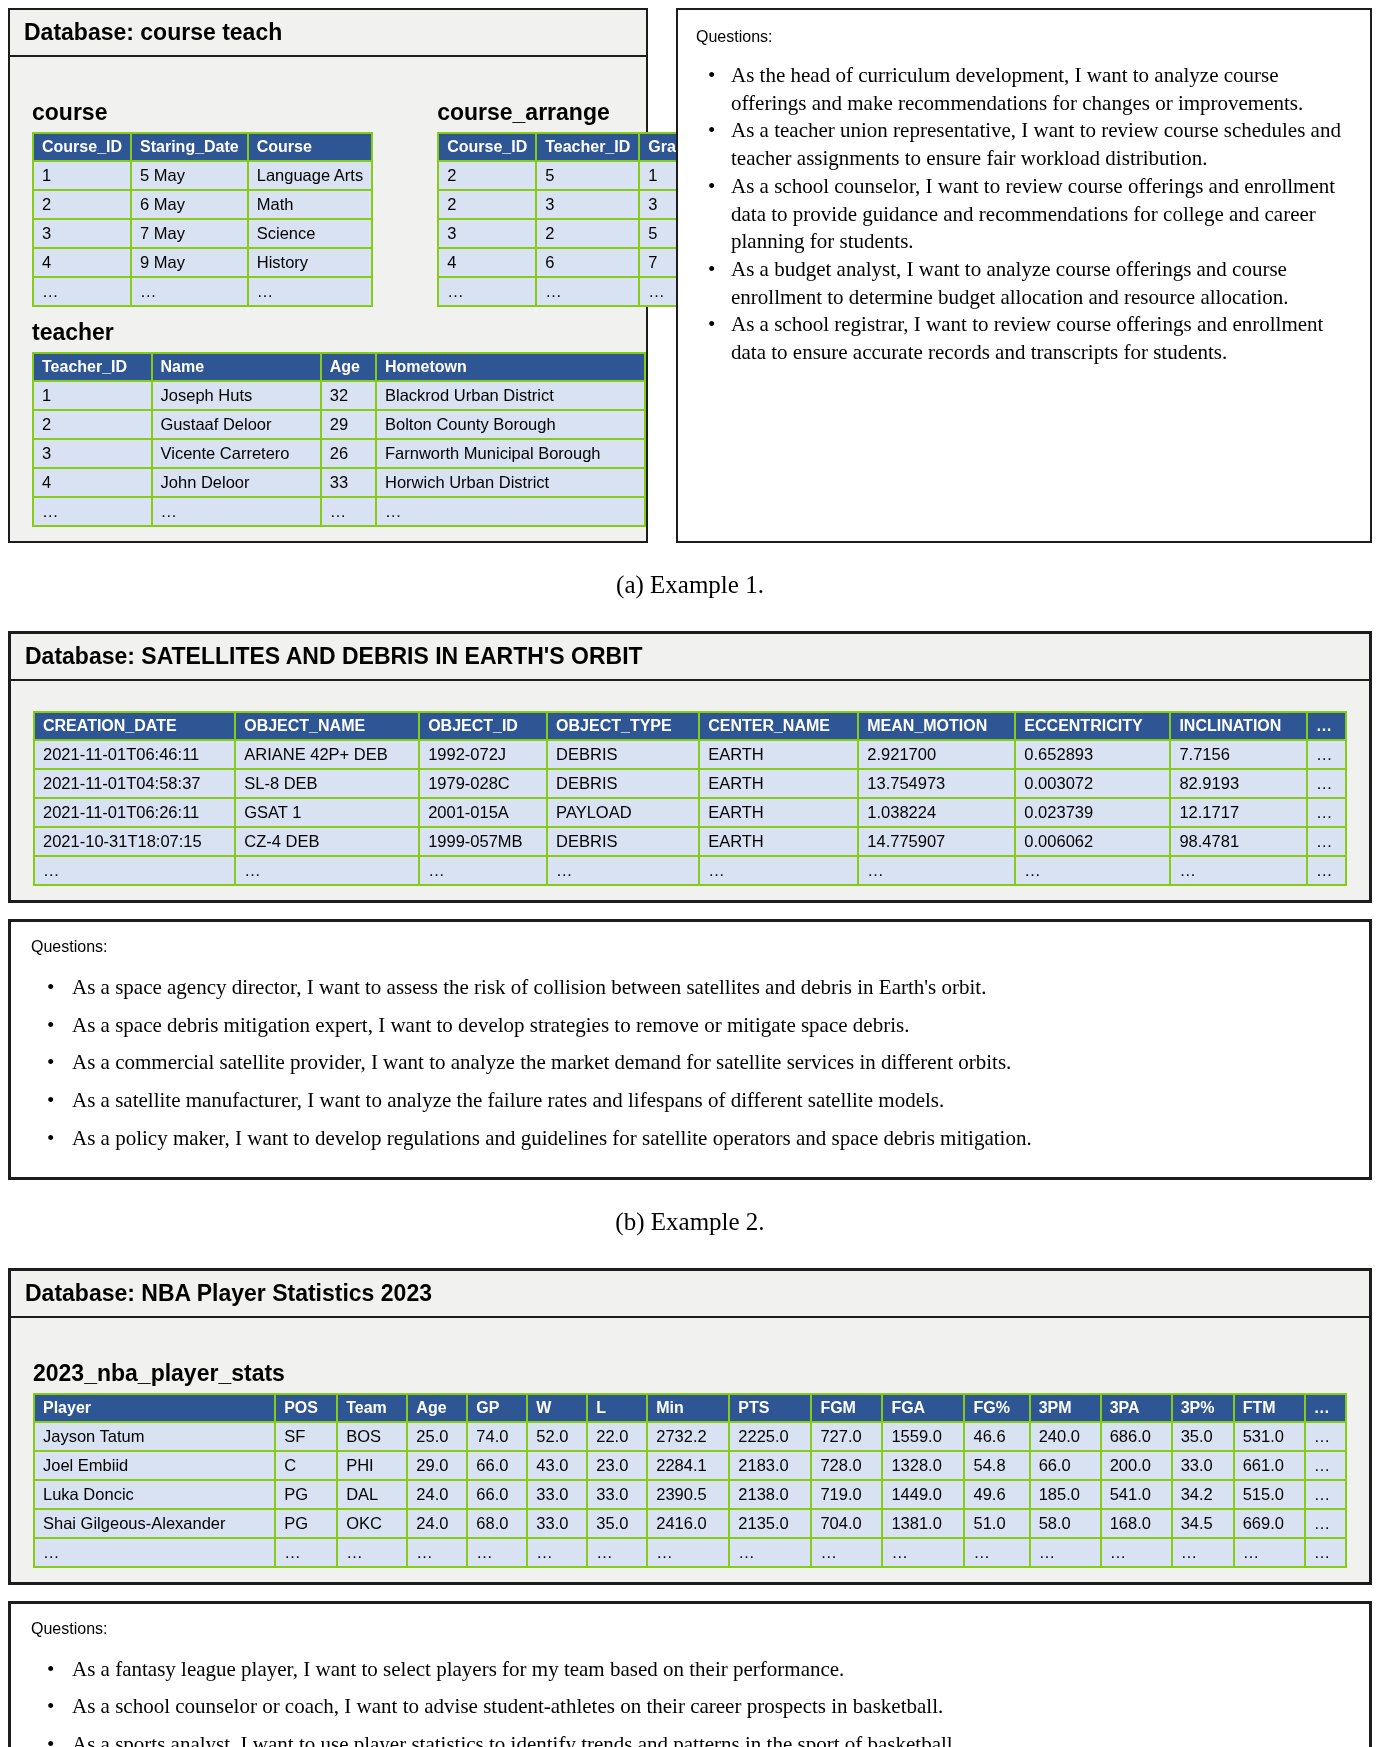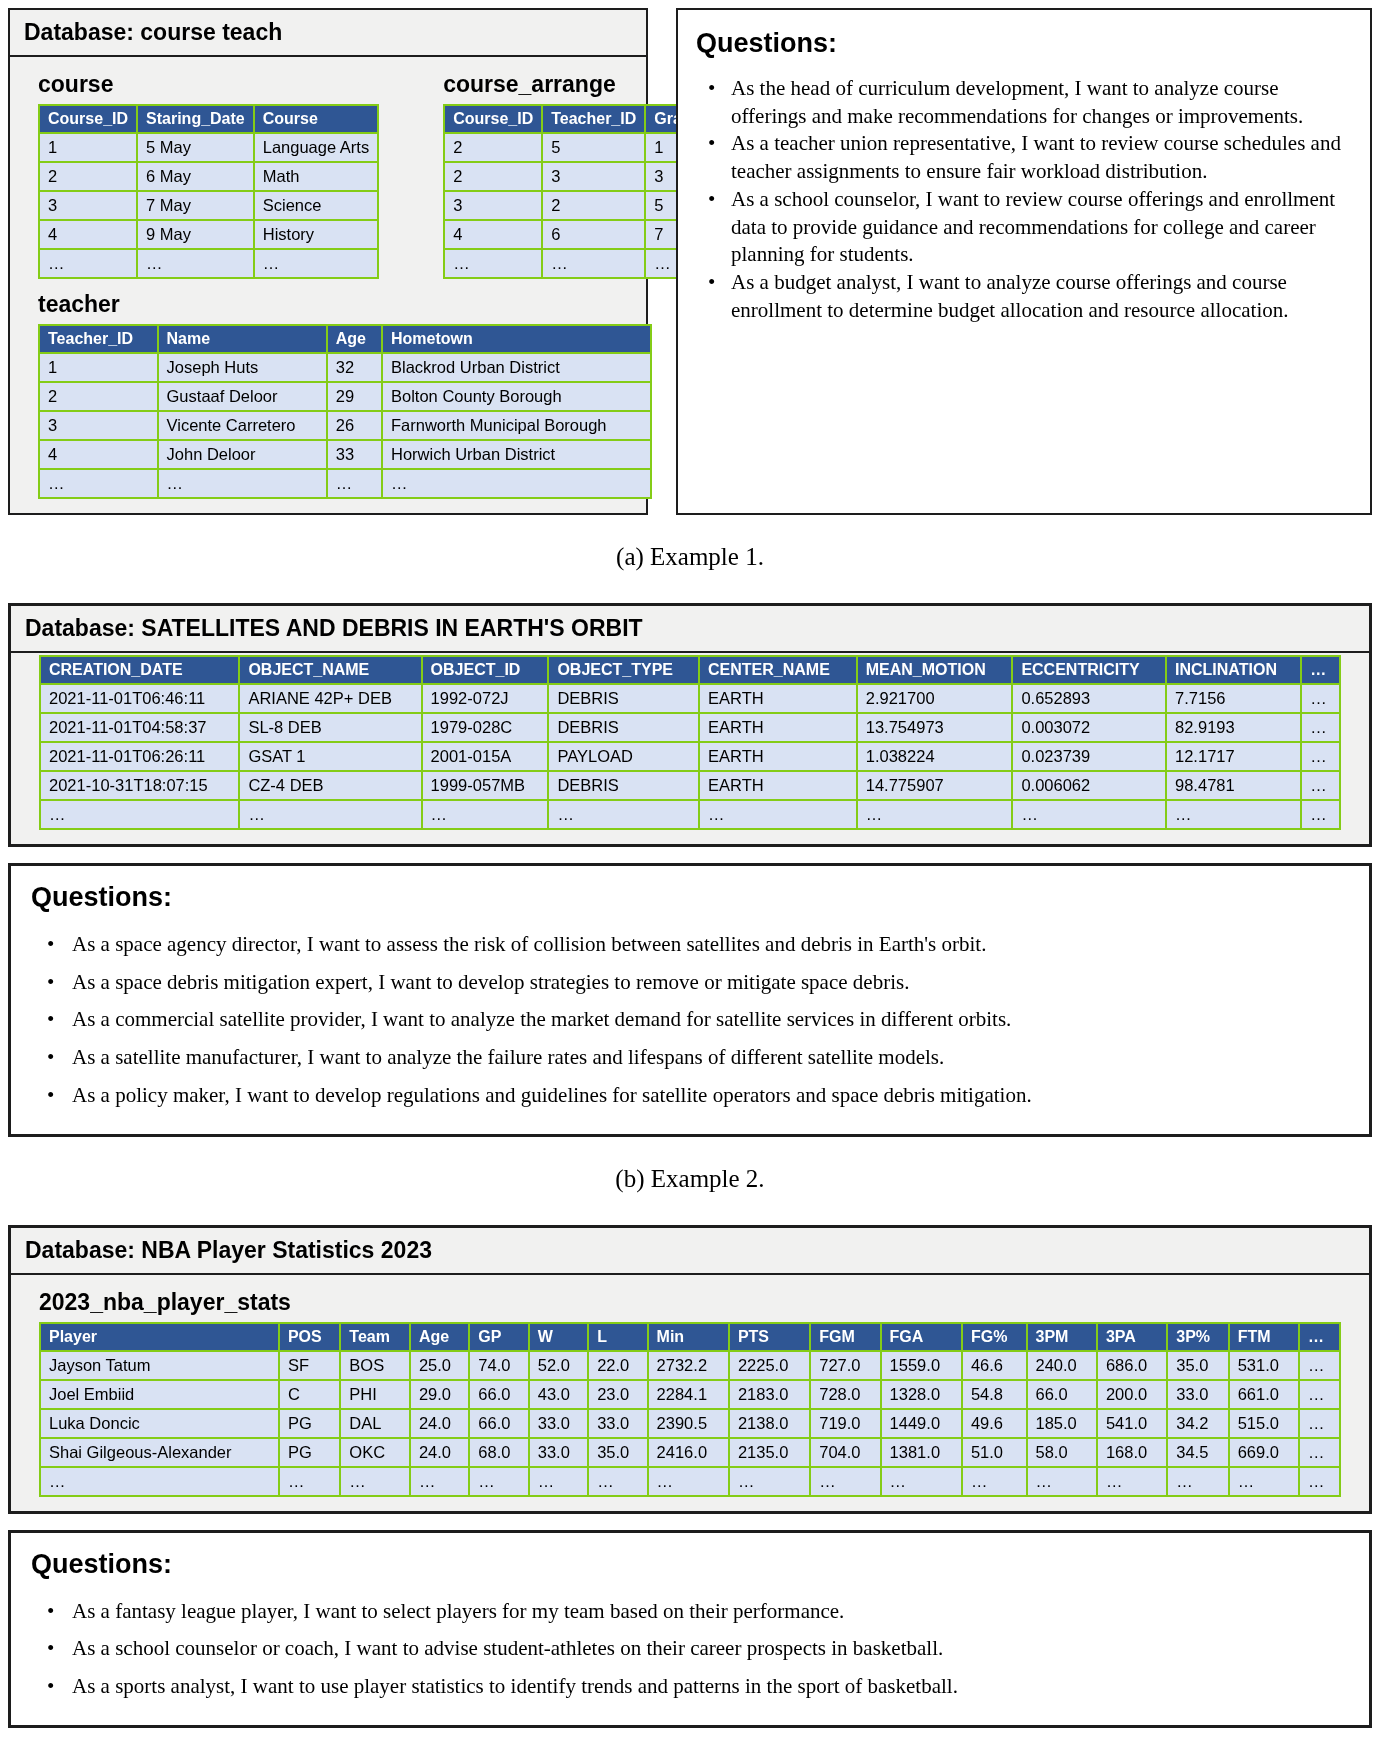--- a/index.html
+++ b/index.html
@@ -19,38 +19,38 @@
   .row{display:flex;gap:28px;align-items:stretch;}
   .panel{border:2px solid var(--border-color);}
   .db-panel{background:var(--panel-bg);}
   .panel-a{width:640px;flex:0 0 auto;}
   .q-panel{flex:1;background:#fff;padding:14px 22px 12px 18px;}
   .db-title{
     font-size:23px;font-weight:bold;
     padding:9px 14px;
     border-bottom:2px solid var(--border-color);
   }
-  .db-body{padding:2px 28px 14px;}
+  .db-body{padding:2px 22px 14px;margin-top:28px;}
   .tables-row{display:flex;gap:64px;align-items:flex-start;}
   .tbl-name{font-size:23px;font-weight:bold;margin:12px 0 6px;}
   table.data-table{border-collapse:separate;border-spacing:2px;background:#84cc16;}
   .data-table th{
     background:var(--table-header-bg);color:#fff;text-align:left;
     font-size:16px;font-weight:bold;padding:4px 8px;white-space:nowrap;
   }
   .data-table td{
     background:var(--table-row-bg);font-size:16.5px;
     padding:4px 8px;white-space:nowrap;
   }
   .tbl-course{width:308px;}
   .tbl-arrange{width:262px;}
   .tbl-teacher{width:614px;}
   .tbl-full{width:100%;}
 
-  .q-label{font-size:27px;margin:4px 0 16px;font-weight:bold;}
+  .q-label{font-size:16px;margin:4px 0 16px;}
   ul.q-list{list-style:none;margin:3px;padding:0;font-size:21px;line-height:1.32;font-family:Liberation Serif, serif;}
   ul.q-list li{position:relative;padding-left:32px;}
   ul.q-list li::before{content:"\2022";position:absolute;left:9px;}
 
   .thick{border-width:3px;}
   .panel-full{width:100%;}
   .q-panel-full{
     background:#fff;border:3px solid var(--border-color);
     padding:12px 20px 14px;margin-top:16px;
   }
@@ -201,20 +201,21 @@
       </div>
     </section>
 
     <section class="panel q-panel">
       <div class="q-label">Questions:</div>
       <ul class="q-list">
           <li>As the head of curriculum development, I want to analyze course offerings and make recommendations for changes or improvements.</li>
           <li>As a teacher union representative, I want to review course schedules and teacher assignments to ensure fair workload distribution.</li>
           <li>As a school counselor, I want to review course offerings and enrollment data to provide guidance and recommendations for college and career planning for students.</li>
           <li>As a budget analyst, I want to analyze course offerings and course enrollment to determine budget allocation and resource allocation.</li>
+          <li>As a school registrar, I want to review course offerings and enrollment data to ensure accurate records and transcripts for students.</li>
         </ul>
     </section>
 
   </div>
   <div class="caption">(a) Example 1.</div>
 </div>
 
 <div class="example">
 
   <section class="panel db-panel thick panel-full">

